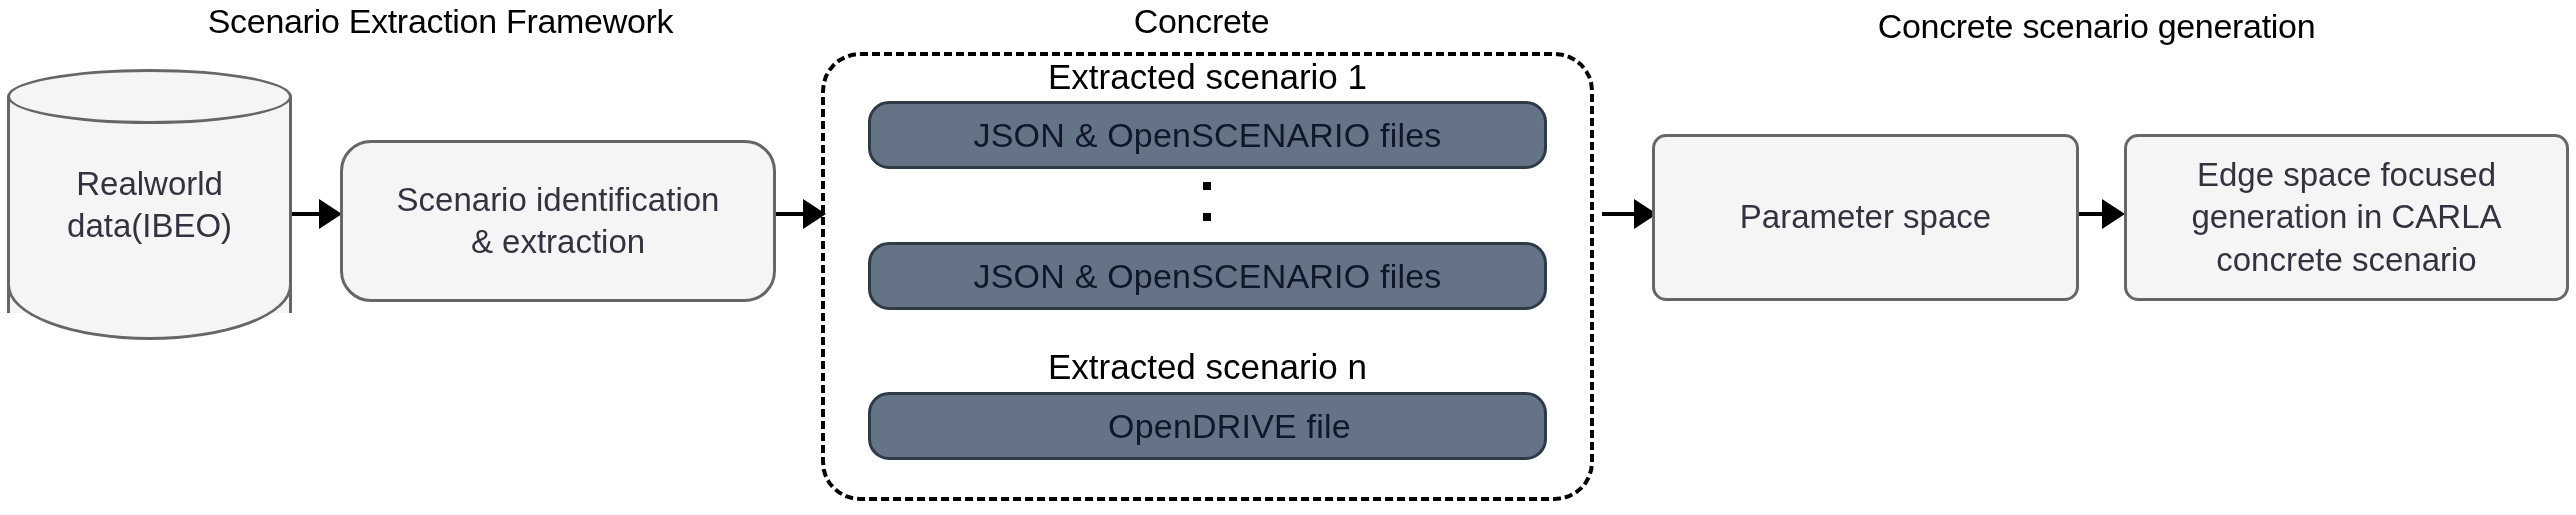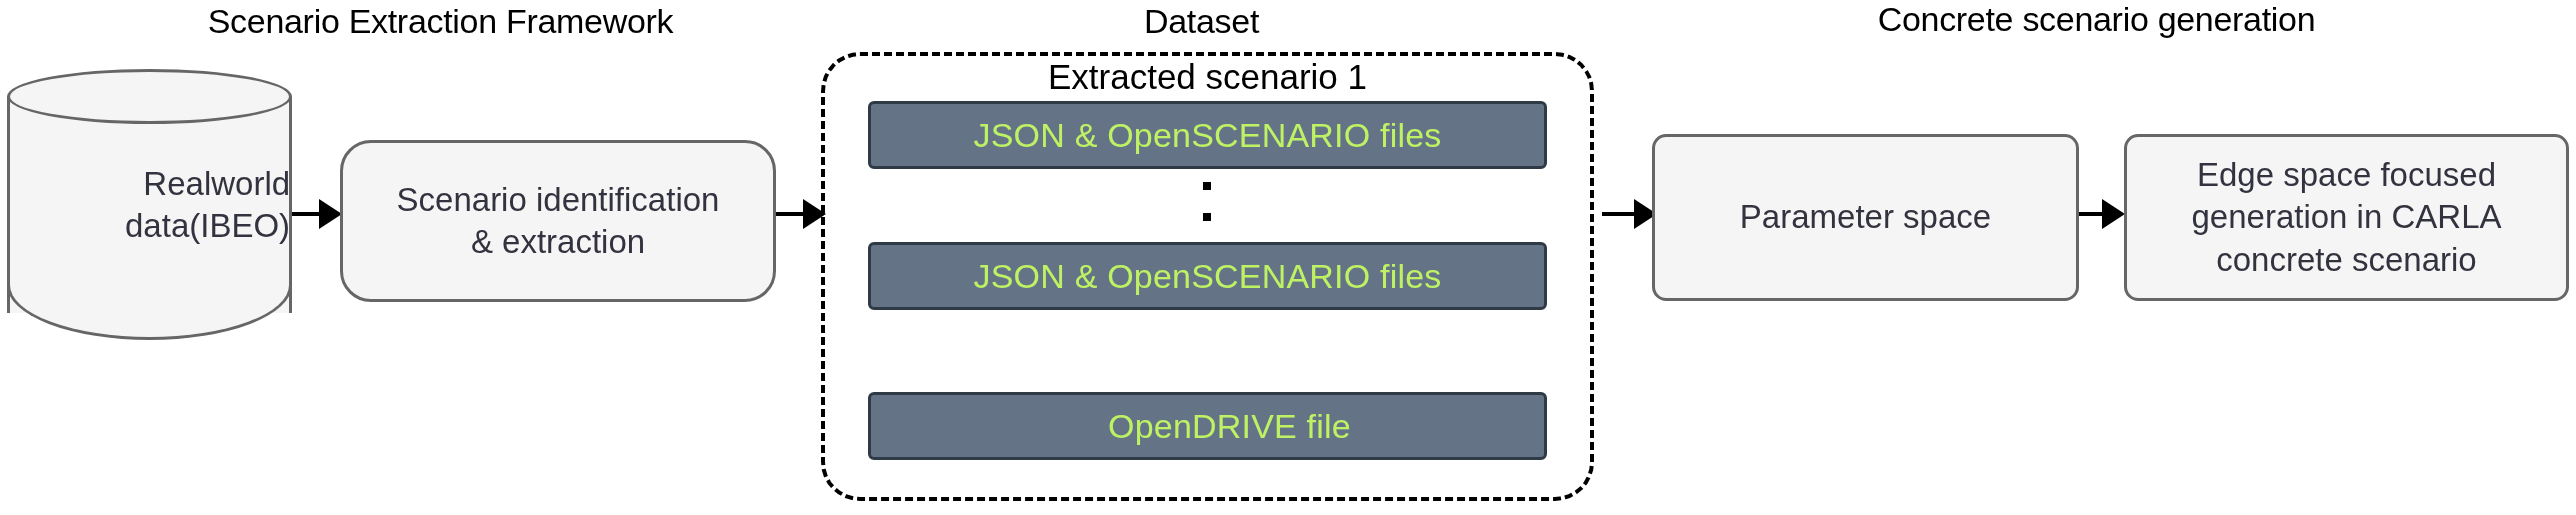--- a/index.html
+++ b/index.html
@@ -68,21 +68,21 @@
     border: 3.6px solid #666666;
     border-radius: 50% / 50%;
     box-sizing: border-box;
   }
   .cyl-label {
     position: absolute;
     left: 0;
     right: 0;
     top: 50%;
     transform: translateY(-50%);
-    text-align: right;
+    text-align: center;
     font-size: 33px;
     line-height: 1.28;
     color: #333340;
     z-index: 5;
     padding: 0 2px;
   }
 
   
   .box {
     position: absolute;
@@ -99,27 +99,27 @@
     color: #333340;
     padding: 0 9px;
   }
 
   
   .slate-box {
     position: absolute;
     box-sizing: border-box;
     background: #647486;
     border: 3.6px solid #2e3a46;
-    border-radius: 6px;
+    border-radius: 21px;
     display: flex;
     align-items: center;
     justify-content: center;
     text-align: center;
     font-size: 34px;
-    color: #bef264;
+    color: #0f172a;
     letter-spacing: 0.2px;
   }
 
   
   .dashed-container {
     position: absolute;
     box-sizing: border-box;
     border: 4.5px dashed #000000;
     border-radius: 39px;
     background: transparent;
@@ -171,23 +171,23 @@
     flex: 0 0 auto;
   }
 </style>
 </head>
 <body>
 
 <div id="canvas">
 
   <div class="section-title" style="left:129px; top:1.8px; width:623px;">Scenario Extraction Framework</div>
 
-  <div class="section-title" style="left:970px; top:1.8px; width:463px;">Dataset</div>
-
-  <div class="section-title" style="left:1776px; top:0; width:641px;">Concrete scenario generation</div>
+  <div class="section-title" style="left:970px; top:1.8px; width:463px;">Concrete</div>
+
+  <div class="section-title" style="left:1776px; top:7px; width:641px;">Concrete scenario generation</div>
 
   <div class="cylinder" style="left:7.1px; top:69px; width:285px; height:271px;">
     <div class="cyl-body"></div>
     <div class="cyl-bottom"></div>
     <div class="cyl-top"></div>
     <div class="cyl-label">
       <div>Realworld</div>
       <div>data(IBEO)</div>
     </div>
   </div>
@@ -215,20 +215,21 @@
 
   <div class="slate-box" style="left:868px; top:101px; width:679px; height:68px;">JSON &amp; OpenSCENARIO files</div>
 
   <div class="vdots" style="left:1203px; top:182px; width:8px; height:39px;">
     <span></span>
     <span></span>
   </div>
 
   <div class="slate-box" style="left:868px; top:242px; width:679px; height:68px;">JSON &amp; OpenSCENARIO files</div>
 
+  <div class="inner-label" style="left:821px; top:347px; width:773px;">Extracted scenario n</div>
 
   <div class="slate-box" style="left:868px; top:392px; width:679px; height:68px;padding-left:44px;">OpenDRIVE file</div>
 
   <div class="arrow" style="left:1602px; top:199px; width:55px;">
     <div class="shaft"></div>
     <div class="head"></div>
   </div>
 
   <div class="box" style="left:1652px; top:134px; width:427px; height:167px;">Parameter space</div>
 

